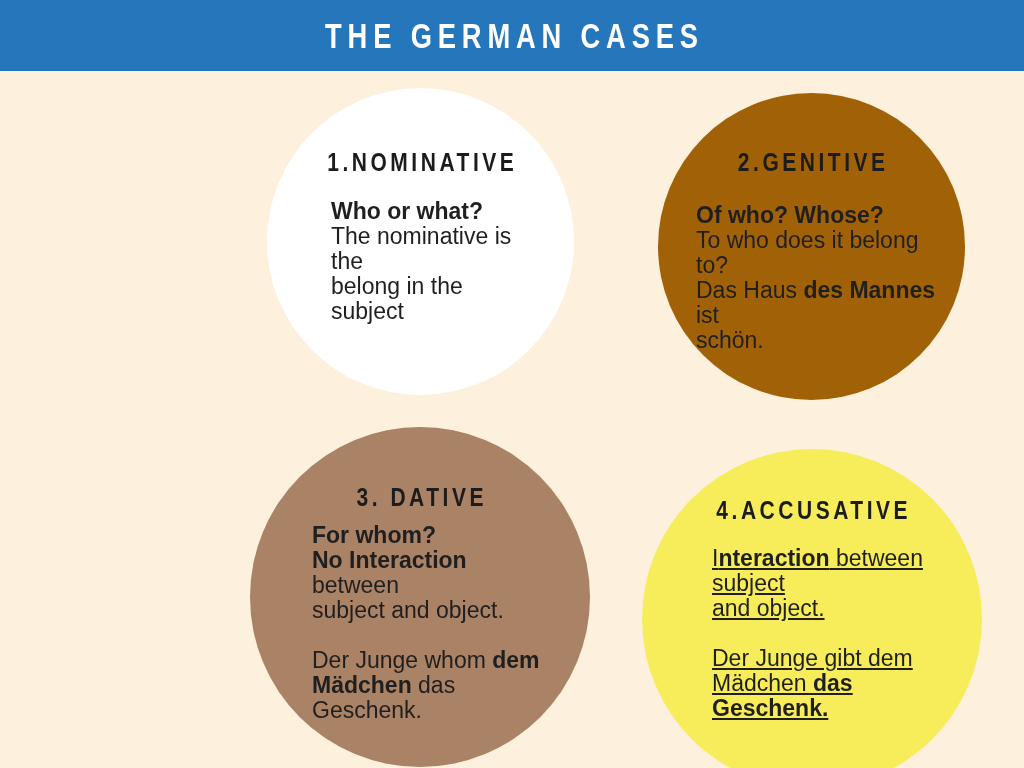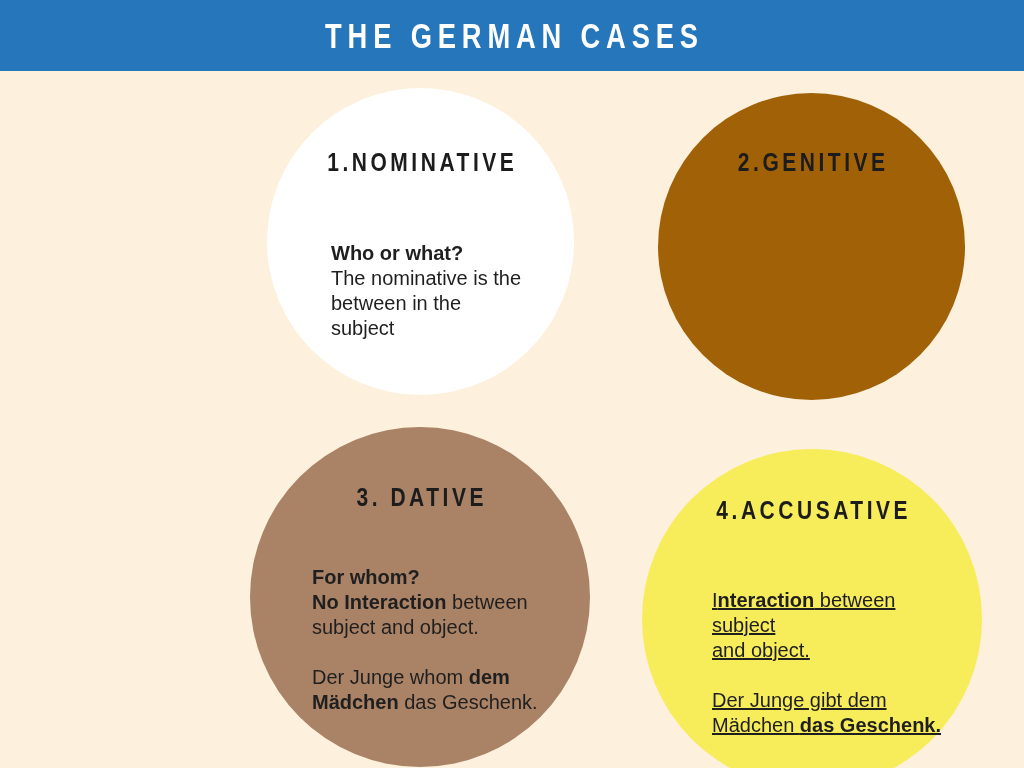--- a/index.html
+++ b/index.html
@@ -67,24 +67,23 @@
     text-indent: 4.2px;
     transform: scaleX(0.84);
     white-space: nowrap;
     line-height: 1;
   }
 
   .circle-body {
     position: absolute;
     color: #1f1f1f;
     font-family: "Liberation Sans", sans-serif;
-    font-size: 20px;
+    font-size: 23px;
     line-height: 25px;
     font-weight: 400;
-    margin-top: 42px;
   }
   .circle-body b { font-weight: 700; }
   .circle-body .spacer { display: block; height: 25px; }
 
   
   #circle-nominative {
     left: 267px; top: 17px;
     width: 307px; height: 307px;
     background: #45e5ab;
   }
@@ -125,27 +124,33 @@
   <div id="header-title">THE GERMAN CASES</div>
 </div>
 
 <div id="canvas">
 
   <div class="case-circle" id="circle-nominative" style="background: #ffffff;">
     <div class="circle-title">1.NOMINATIVE</div>
     <div class="circle-body">
       <b>Who or what?</b><br>
       <span>The nominative is the</span><br>
-      <span>between in the</span><br>
+      <span>belong in the</span><br>
       <span>subject</span>
     </div>
   </div>
 
   <div class="case-circle" id="circle-genitive" style="background: #a16207;">
     <div class="circle-title">2.GENITIVE</div>
+    <div class="circle-body">
+      <b>Of who? Whose?</b><br>
+      <span>To who does it belong to?</span><br>
+      <span>Das Haus </span><b>des Mannes</b><span> ist</span><br>
+      <span>schön.</span>
+    </div>
   </div>
 
   <div class="case-circle" id="circle-dative" style="background: rgb(170, 130, 102);">
     <div class="circle-title">3. DATIVE</div>
     <div class="circle-body">
       <b>For whom?</b><br>
       <b>No Interaction</b><span> between</span><br>
       <span>subject and object.</span>
       <span class="spacer"></span>
       <span>Der Junge whom </span><b>dem</b><br>

